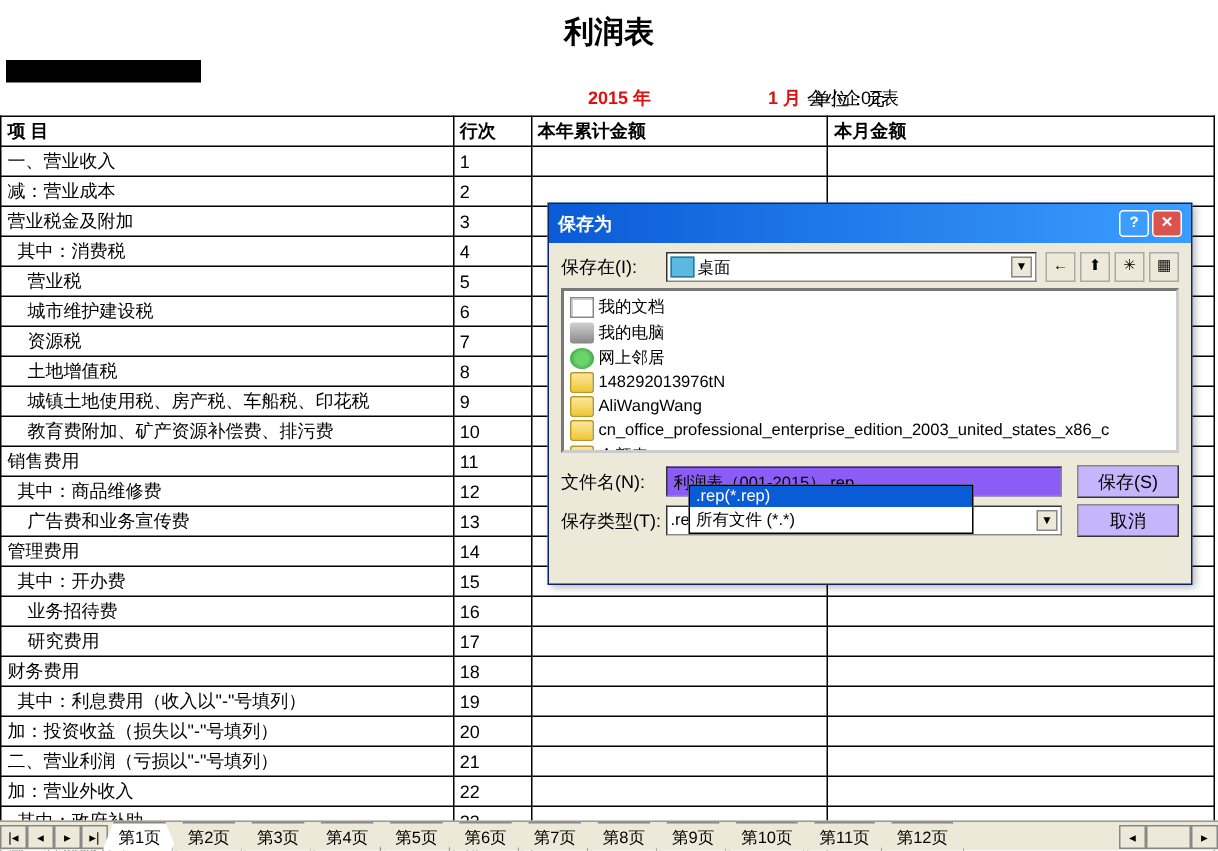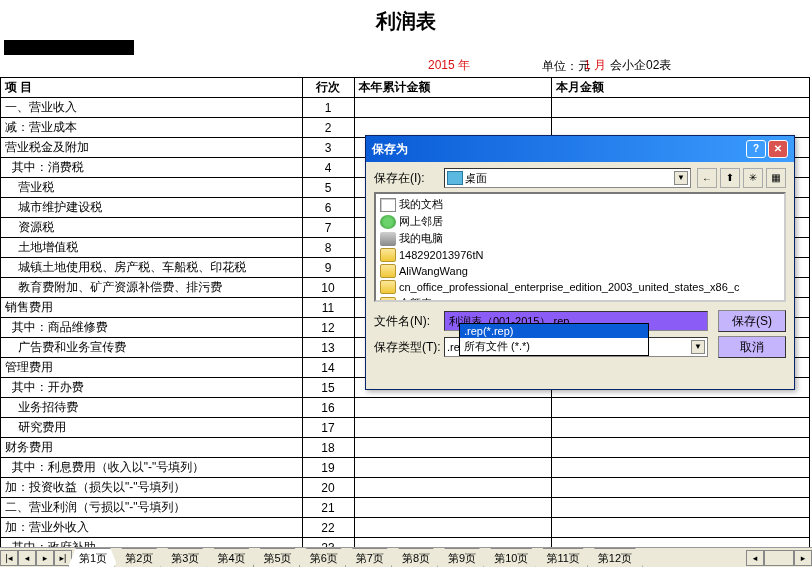--- a/index.html
+++ b/index.html
@@ -2,26 +2,26 @@
 <html><head>
 <meta charset="utf-8">
 <style>
 * { margin: 0; padding: 0; box-sizing: border-box; }
 body { font-family: SimSun, "宋体", sans-serif; font-size: 12px; background: #fff; position: relative; width: 812px; height: 567px; overflow: hidden; }
 .title { text-align: center; font-size: 20px; font-weight: bold; padding: 8px 0 4px; }
 .blackbar { position: absolute; top: 40px; left: 4px; width: 130px; height: 15px; background: #000; }
 .header-row { display: flex; font-size: 12px; margin-top: 18px; }
 .header-row .l { flex: 1; }
 .header-row .r { width: 420px; display: flex; }
-.date { color: #d11; font-weight: normal; margin-left: 36px; }
+.date { color: #d11; font-weight: bold; }
 .tbl { border-collapse: collapse; width: 810px; margin-top: 2px; }
 .tbl th, .tbl td { border: 1px solid #000; font-size: 12px; padding: 1px 4px; height: 16px; font-weight: normal; text-align: left; }
 .tbl th { text-align: left; font-weight: bold; }
 .tbl .c1 { width: 290px; }
-.tbl .c2 { width: 50px; text-align: center; }
+.tbl .c2 { width: 50px; }
 .tbl .c3 { width: 190px; }
 .tbl .c4 { width: 248px; }
 .tabs { position: absolute; bottom: 0; left: 0; right: 0; height: 20px; background: #ece9d8; display: flex; align-items: center; border-top: 1px solid #999; }
 .nav-btns { display: flex; }
 .nav-btn { width: 18px; height: 16px; border: 1px solid #888; background: #ece9d8; font-size: 9px; text-align: center; line-height: 14px; cursor: pointer; }
 .tab { padding: 2px 10px; background: #ece9d8; border: 1px solid #888; border-bottom: none; font-size: 11px; cursor: pointer; clip-path: polygon(8px 0, calc(100% - 8px) 0, 100% 100%, 0 100%); margin-left: -4px; }
 .tab.active { background: #fff; }
 .scroll-r { margin-left: auto; display: flex; }
 
 .dialog { position: absolute; left: 365px; top: 135px; width: 430px; background: #ece9d8; border: 1px solid #0a246a; box-shadow: 2px 2px 5px rgba(0,0,0,0.3); }
@@ -280,26 +280,26 @@
         <div class="tbtn">✳</div>
         <div class="tbtn">▦</div>
       </div>
     </div>
     <div class="filelist" id="filelist">
         <div class="fitem">
           <span class="fi ico-docs"></span>
           <span>我的文档</span>
         </div>
         <div class="fitem">
+          <span class="fi ico-pc"></span>
+          <span>我的电脑</span>
+        </div>
+        <div class="fitem">
           <span class="fi ico-net"></span>
           <span>网上邻居</span>
-        </div>
-        <div class="fitem">
-          <span class="fi ico-pc"></span>
-          <span>我的电脑</span>
         </div>
         <div class="fitem">
           <span class="fi ico-folder"></span>
           <span>148292013976tN</span>
         </div>
         <div class="fitem">
           <span class="fi ico-folder"></span>
           <span>AliWangWang</span>
         </div>
         <div class="fitem">

